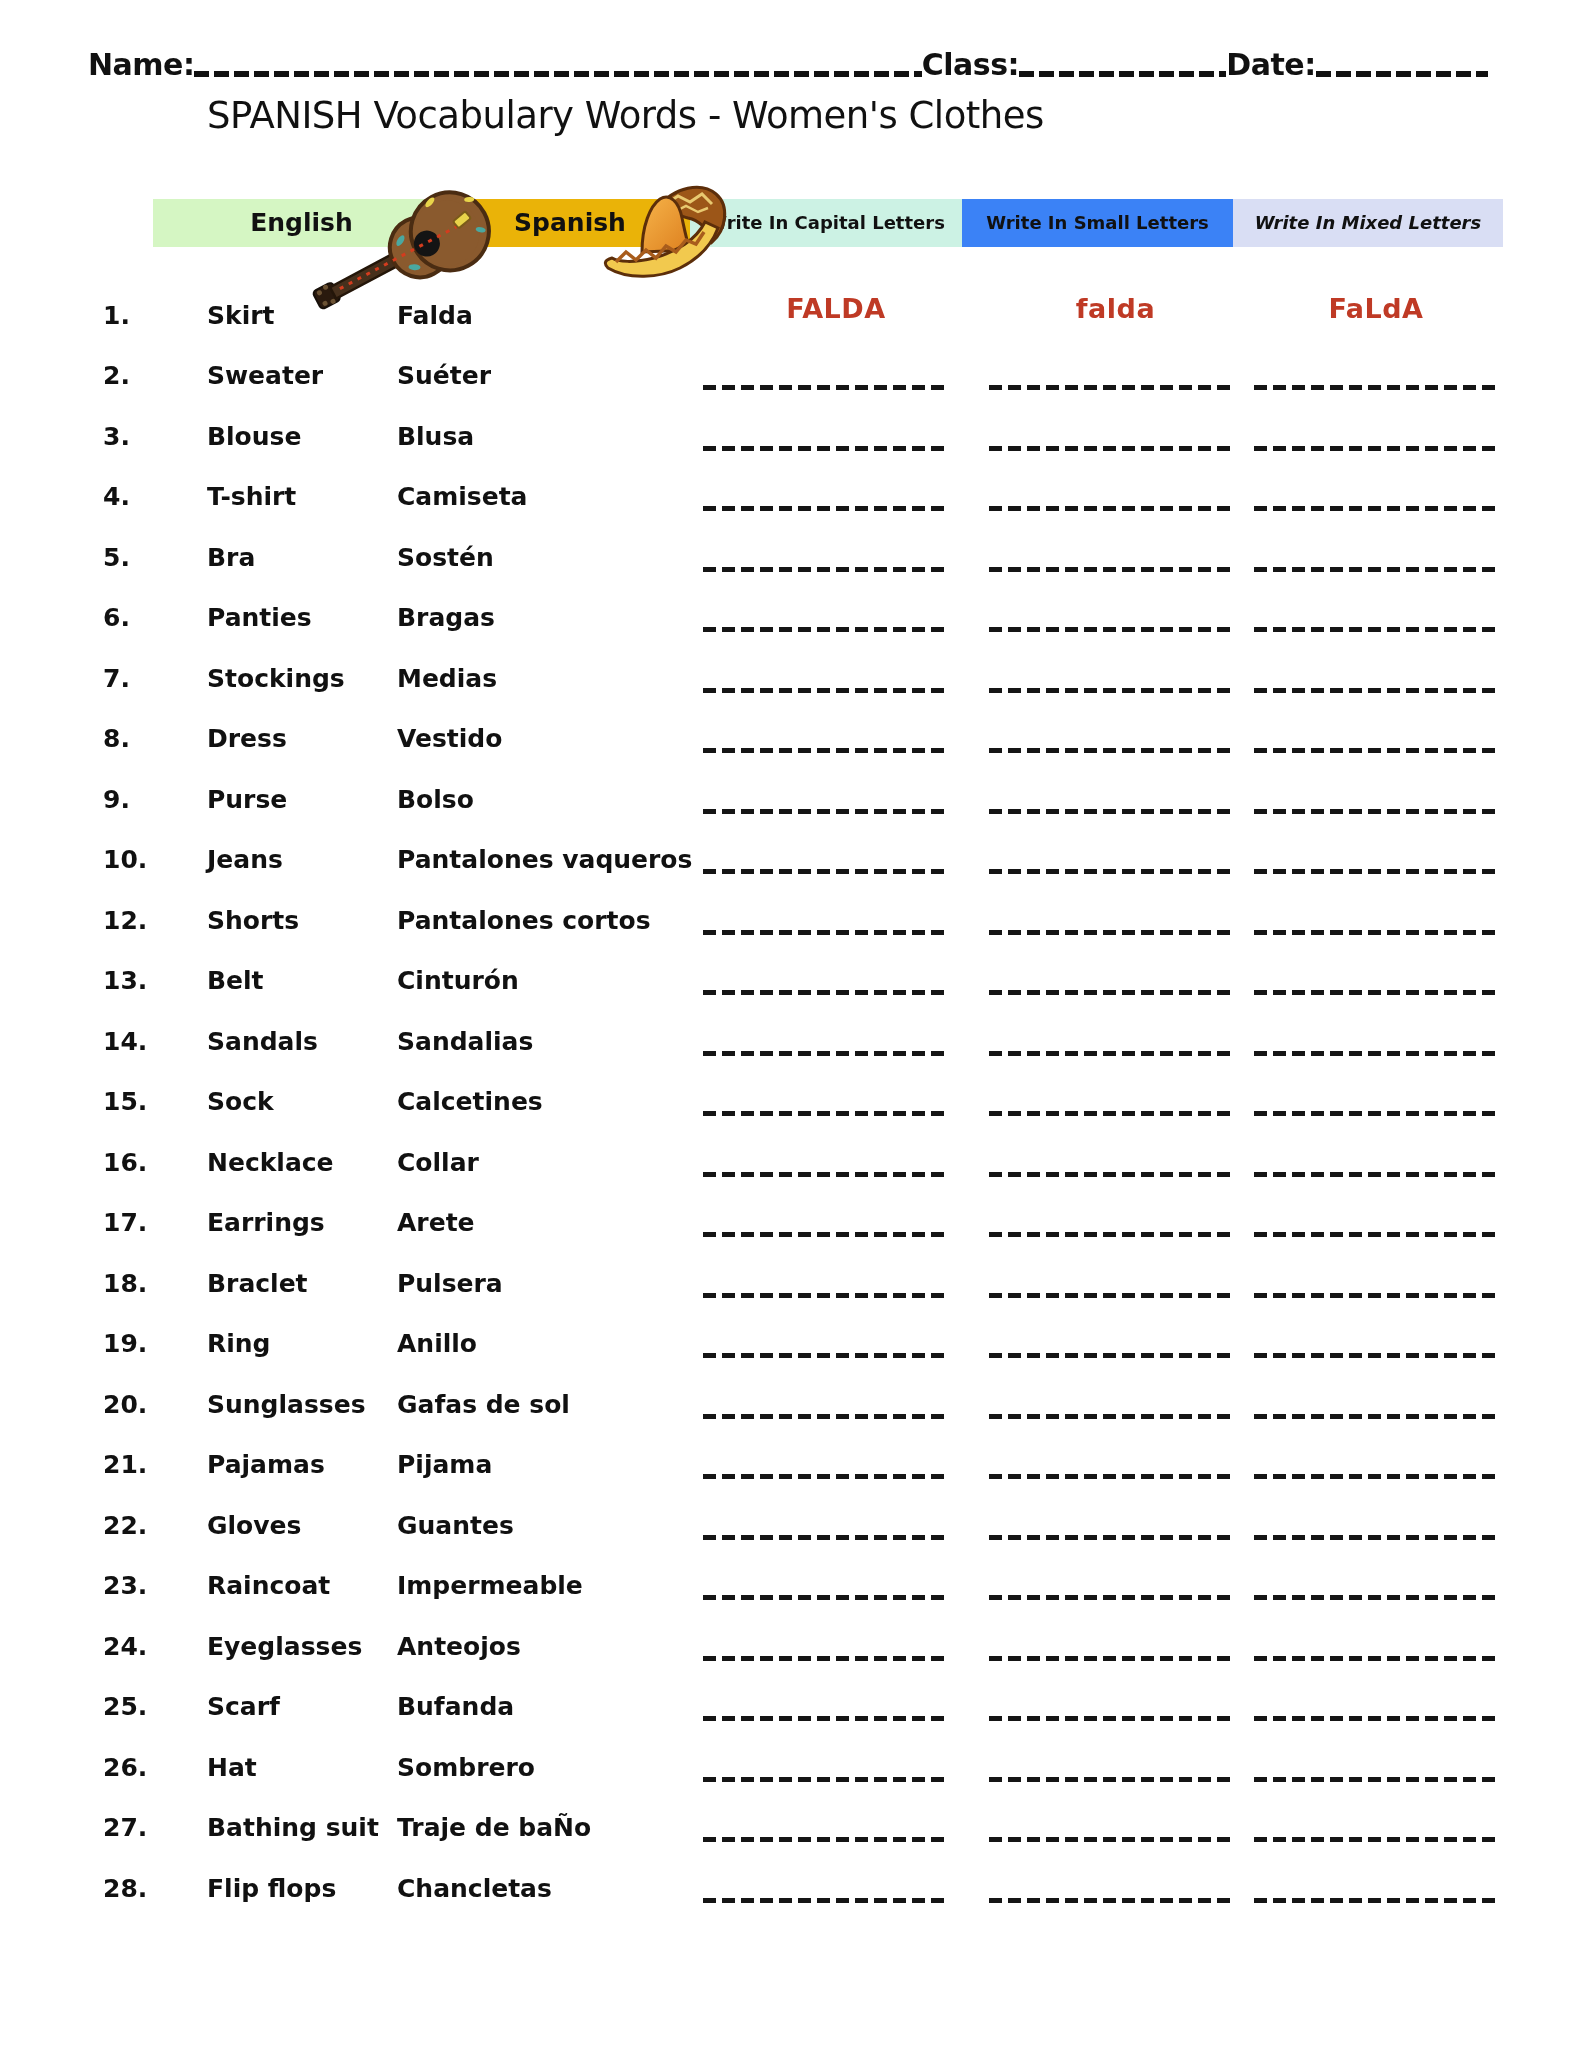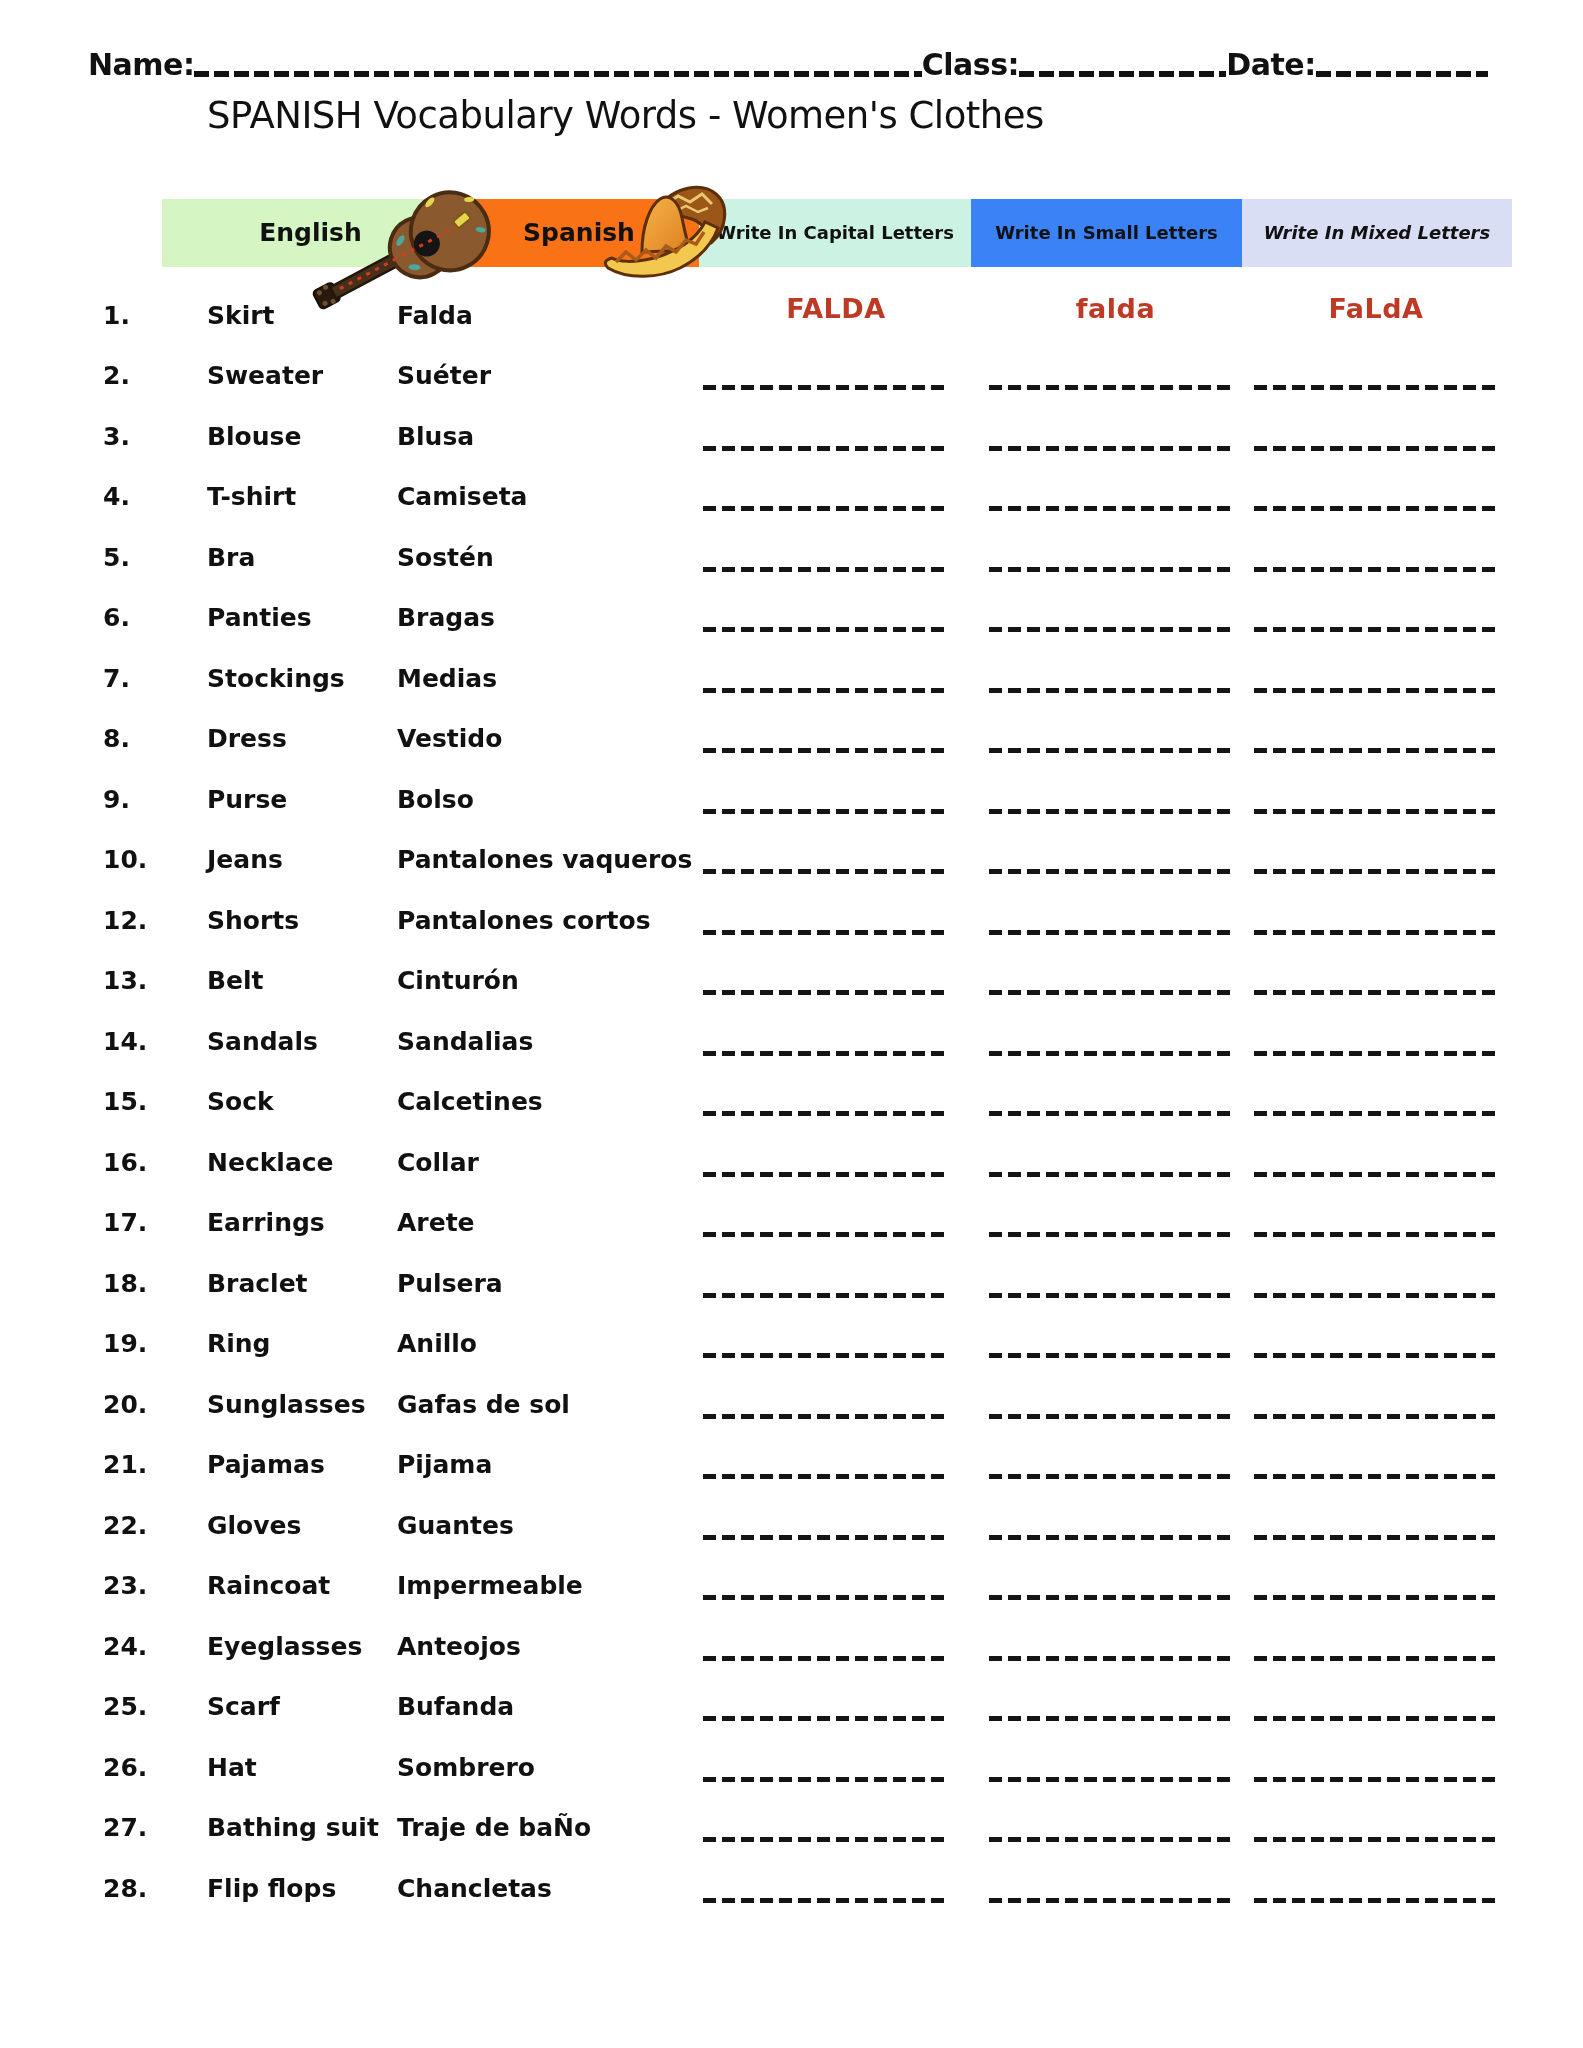--- a/index.html
+++ b/index.html
@@ -24,21 +24,21 @@
   .fill-class { width:208px; }
   .fill-date  { width:173px; }
 
   
   .title {
     position:absolute; top:94px; left:207px;
     font-size:37px; font-weight:400; letter-spacing:-0.5px; white-space:nowrap;
   }
 
   
-  .header-row { position:absolute; top:199px; left:153px; height:68px; display:flex;margin-left:9px; }
+  .header-row { position:absolute; top:199px; left:153px; height:48px; display:flex; }
   .hcell {
     display:flex; align-items:center; justify-content:center;
     font-weight:700; font-size:18px; text-align:center; line-height:1.05;
   }
   .hcell.big { font-size:25px; }
   .hc0 { width:297px; } .hc1 { width:240px; } .hc2 { width:272px; }
   .hc3 { width:271px; } .hc4 { width:270px;font-style:italic; }
 
   
   .icon-guitar {
@@ -82,21 +82,21 @@
     <span>Class:</span>
     <span class="fill-line fill-class"></span>
     <span>Date:</span>
     <span class="fill-line fill-date"></span>
   </div>
 
   <div class="title">SPANISH Vocabulary Words - Women's Clothes</div>
 
   <div class="header-row">
     <div class="hcell big hc0" style="background: rgb(213, 246, 195);">English</div>
-    <div class="hcell big hc1" style="background: #f97316;">Spanish</div>
+    <div class="hcell big hc1" style="background: #eab308;">Spanish</div>
     <div class="hcell hc2" style="background: rgb(204, 242, 228);">Write In Capital Letters</div>
     <div class="hcell hc3" style="background: #3b82f6;">Write In Small Letters</div>
     <div class="hcell hc4" style="background: rgb(217, 222, 244);">Write In Mixed Letters</div>
   </div>
 
   <div class="icon-guitar">
     <svg width="200" height="90" viewBox="0 0 200 90" xmlns="http://www.w3.org/2000/svg">
 
       <rect x="2" y="36" width="22" height="20" rx="4" fill="#2a1a0e" stroke="#17100a" stroke-width="2"></rect>
       <circle cx="8" cy="40" r="2.5" fill="#6b5233"></circle>

